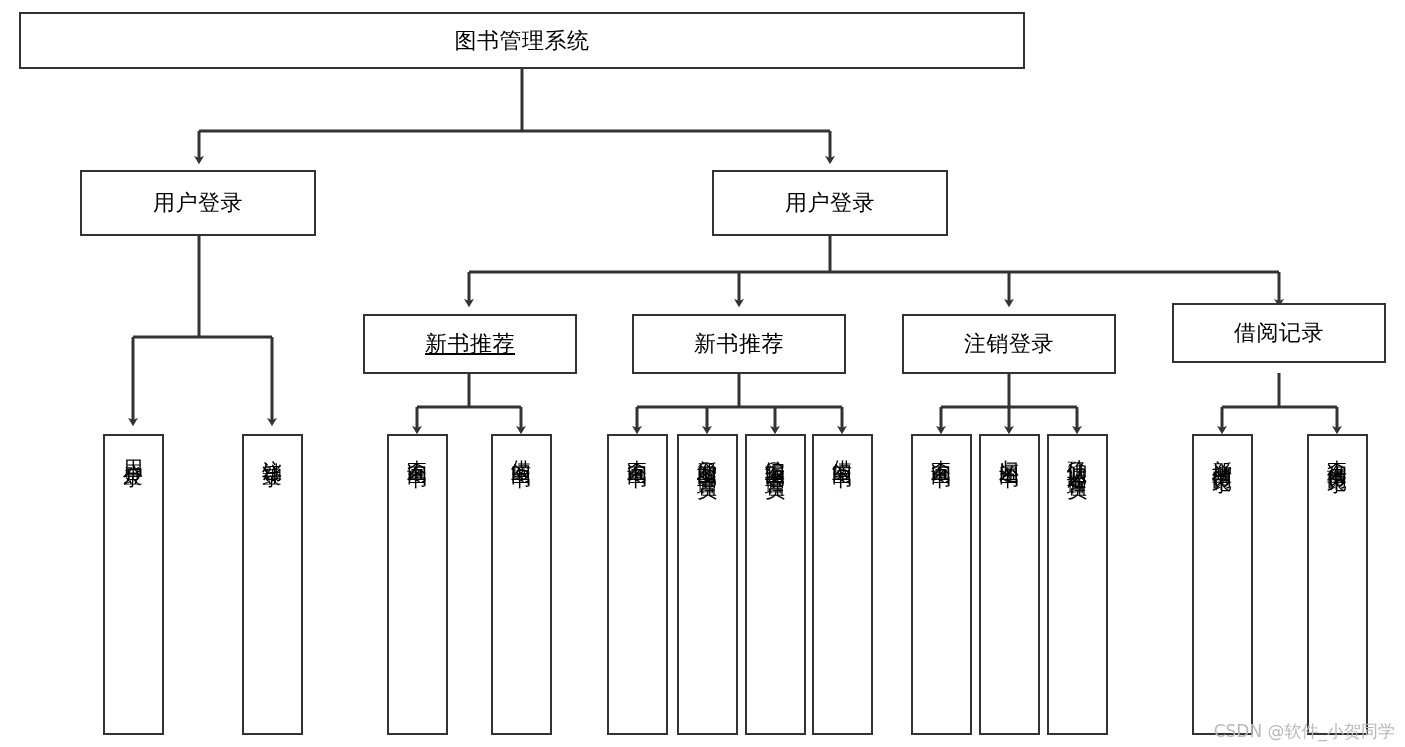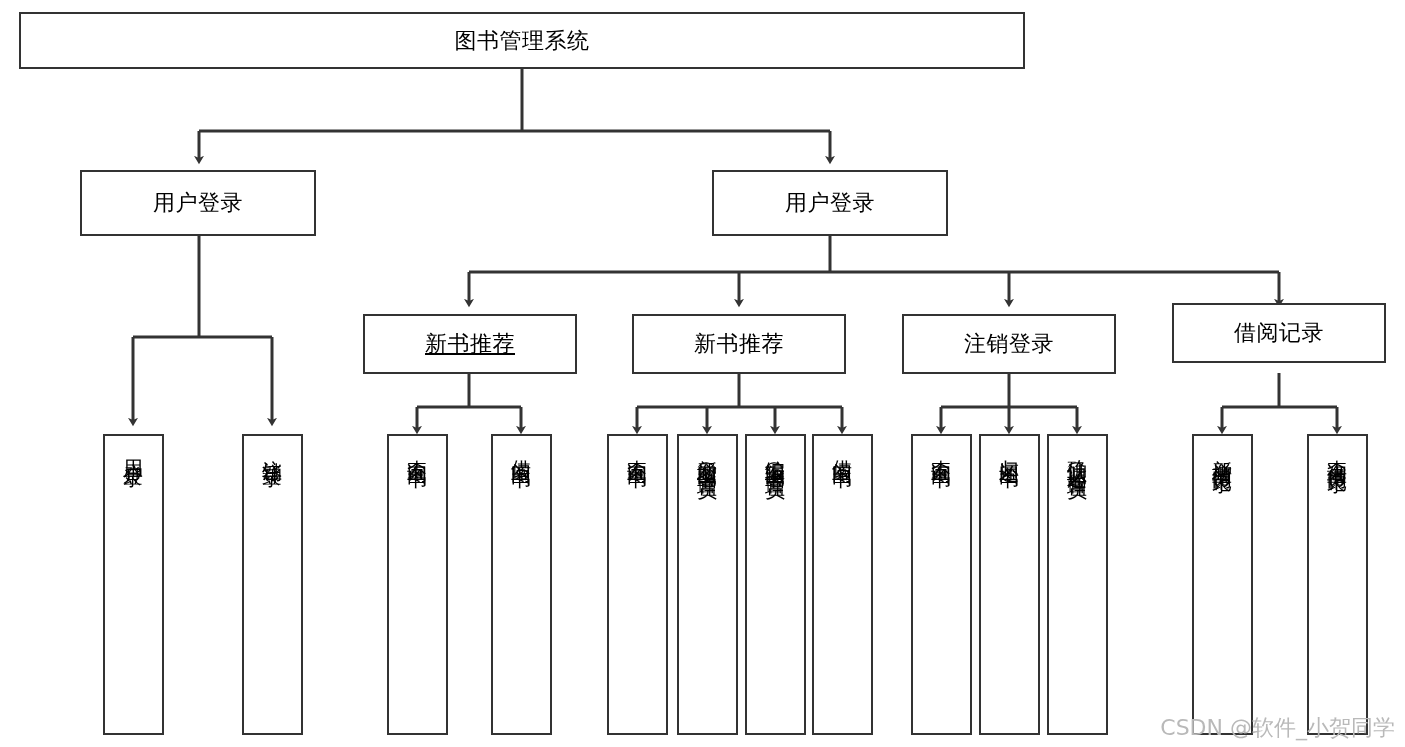--- a/index.html
+++ b/index.html
@@ -59,21 +59,21 @@
   }
   .node.root .node-label,
   .node.level2 .node-label,
   .node.level3 .node-label {
     font-size: 22px;
   }
   .watermark {
     position: absolute;
     right: 10px;
     bottom: 4px;
-    font-size: 22px;
+    font-size: 17px;
     color: #b9b9b9;
     white-space: nowrap;
     font-family: "DejaVu Sans", "Liberation Sans", sans-serif;
   }
 </style>
 </head>
 <body>
 
 <div id="diagram-root">
 

